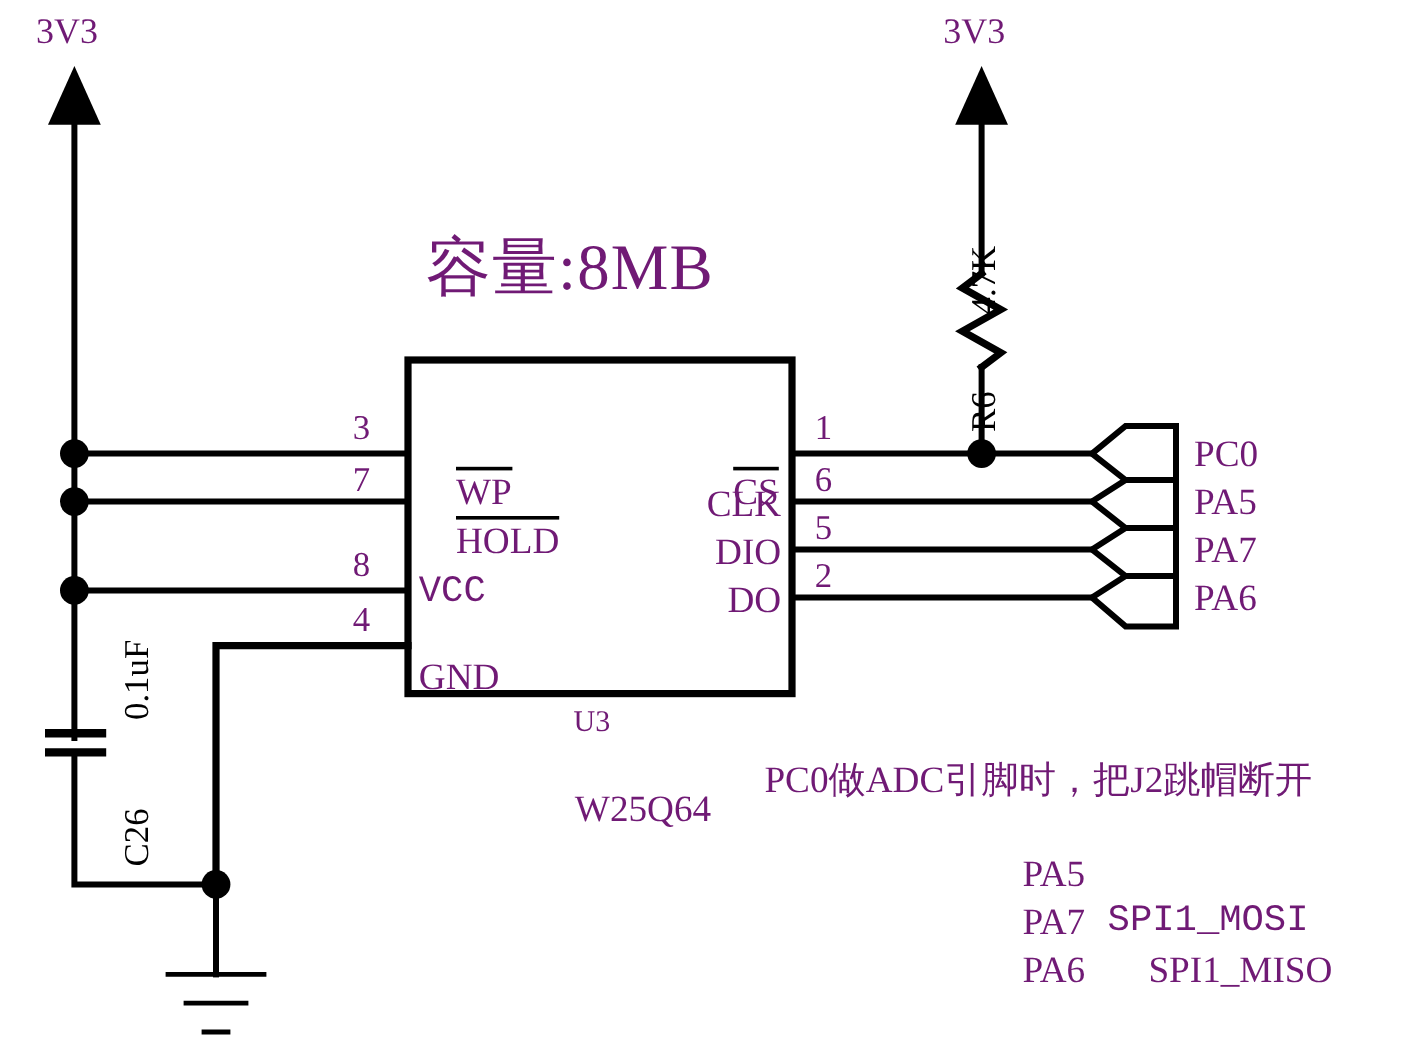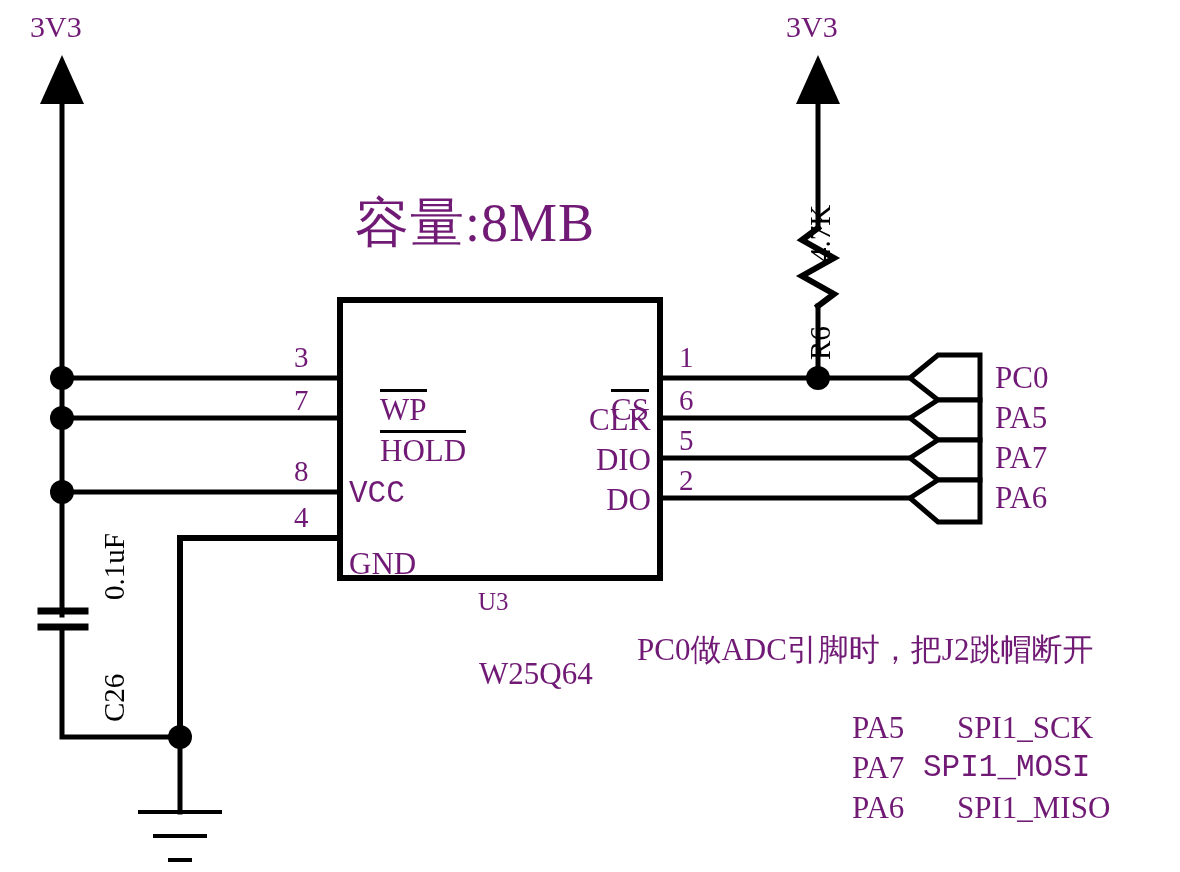--- a/index.html
+++ b/index.html
@@ -153,21 +153,20 @@
   <div class="vert-label" style="left:806px; top:360px;">R6</div>
 
   <div class="lbl port-label" style="left:995px; top:362px;">PC0</div>
   <div class="lbl port-label" style="left:995px; top:402px;">PA5</div>
   <div class="lbl port-label" style="left:995px; top:442px;">PA7</div>
   <div class="lbl port-label" style="left:995px; top:482px;">PA6</div>
 
   <div class="lbl note-cn" style="left:637px; top:634px;">PC0做ADC引脚时，把J2跳帽断开</div>
 
   <div class="lbl spi-cell" style="left:852px; top:712px;">PA5</div>
-  <div class="lbl spi-cell" style="left:957px; top:712px;">SPI1_SCK</div>
 
   <div class="lbl spi-cell" style="left:852px; top:752px;">PA7</div>
   <div class="lbl spi-cell" style="left:923px; top:752px;font-family:Liberation Mono, monospace;">SPI1_MOSI</div>
 
   <div class="lbl spi-cell" style="left:852px; top:792px;">PA6</div>
   <div class="lbl spi-cell" style="left:957px; top:792px;">SPI1_MISO</div>
 
 </div>
 
 </body></html>

